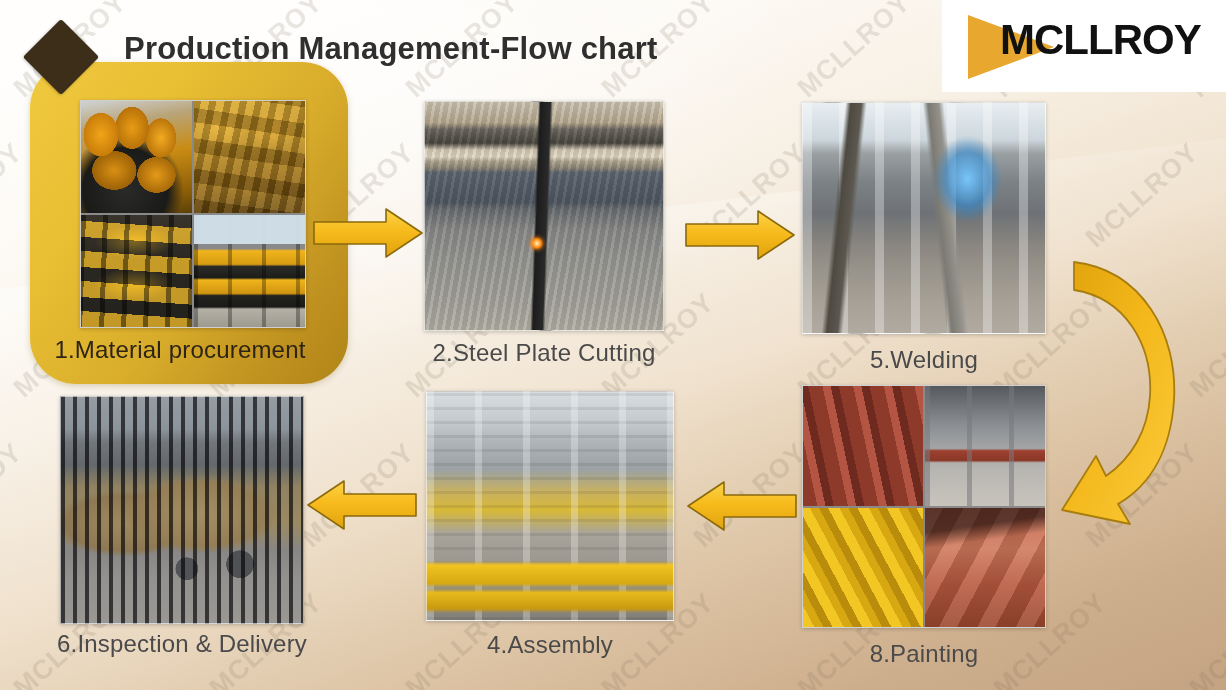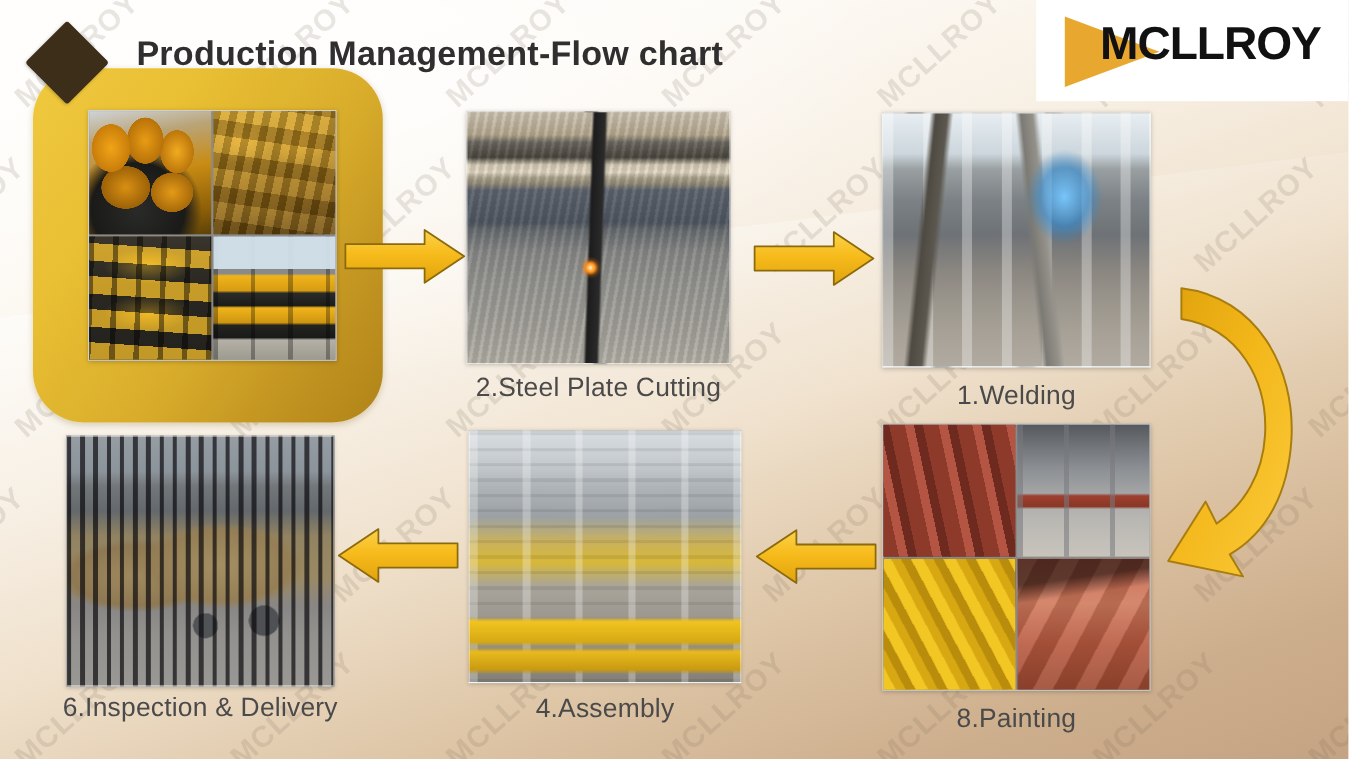--- a/index.html
+++ b/index.html
@@ -329,30 +329,31 @@
 
   <div class="step" style="left:80px; top:100px; width:226px;">
     <div class="step-photo" style="width:226px; height:228px;">
       <div class="grid2">
         <div class="cell ph-pumps"></div>
         <div class="cell ph-gearbox"></div>
         <div class="cell ph-rack"></div>
         <div class="cell ph-crates"></div>
       </div>
     </div>
+    <div class="step-label dark" style="width:256px; margin-left:-28px;">1.Material procurement</div>
   </div>
 
   <div class="step" style="left:424px; top:101px; width:269px;">
     <div class="step-photo ph-cutting" style="width:240px; height:230px;"></div>
     <div class="step-label" style="width:240px;">2.Steel Plate Cutting</div>
   </div>
 
   <div class="step" style="left:802px; top:102px; width:244px;">
     <div class="step-photo ph-welding" style="width:244px; height:232px;"></div>
-    <div class="step-label" style="width:244px; margin-top:12px;">1.Welding</div>
+    <div class="step-label" style="width:244px; margin-top:12px;">5.Welding</div>
   </div>
 
   <div class="step" style="left:802px; top:385px; width:244px;">
     <div class="step-photo" style="width:244px; height:243px;">
       <div class="grid2">
         <div class="cell ph-primer-arms"></div>
         <div class="cell ph-paintline"></div>
         <div class="cell ph-yellowparts"></div>
         <div class="cell ph-hangframe"></div>
       </div>

